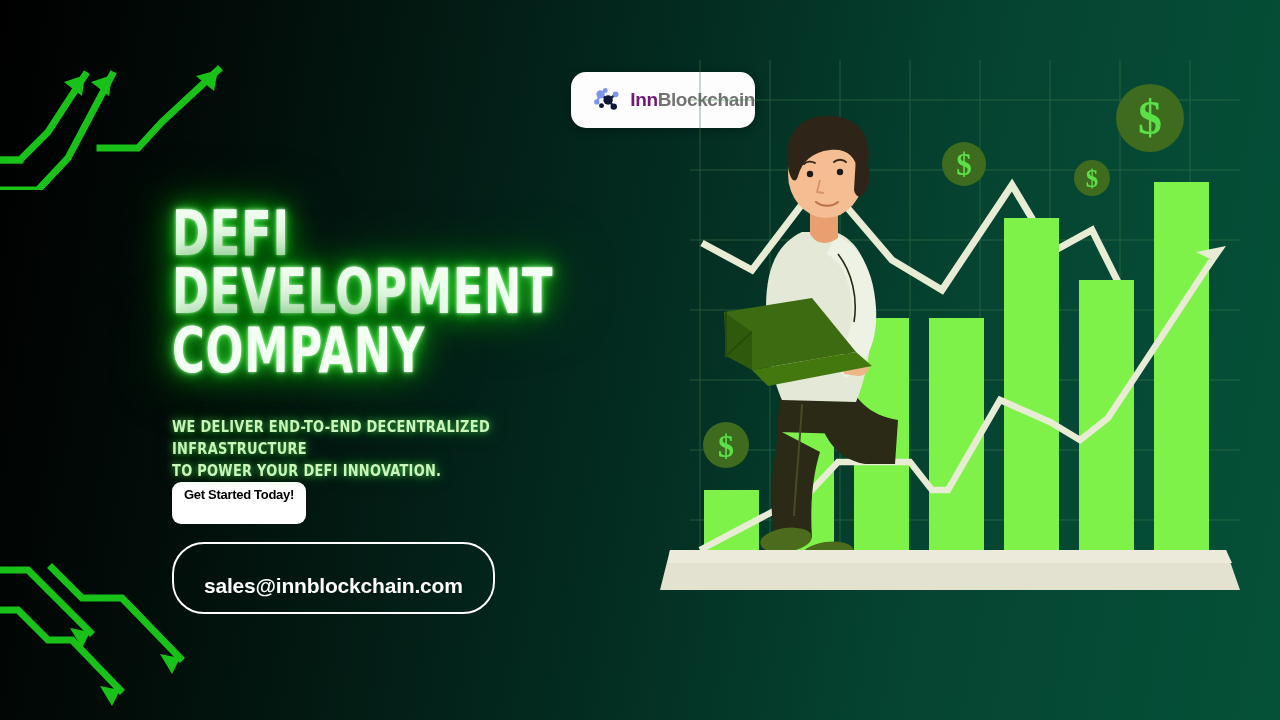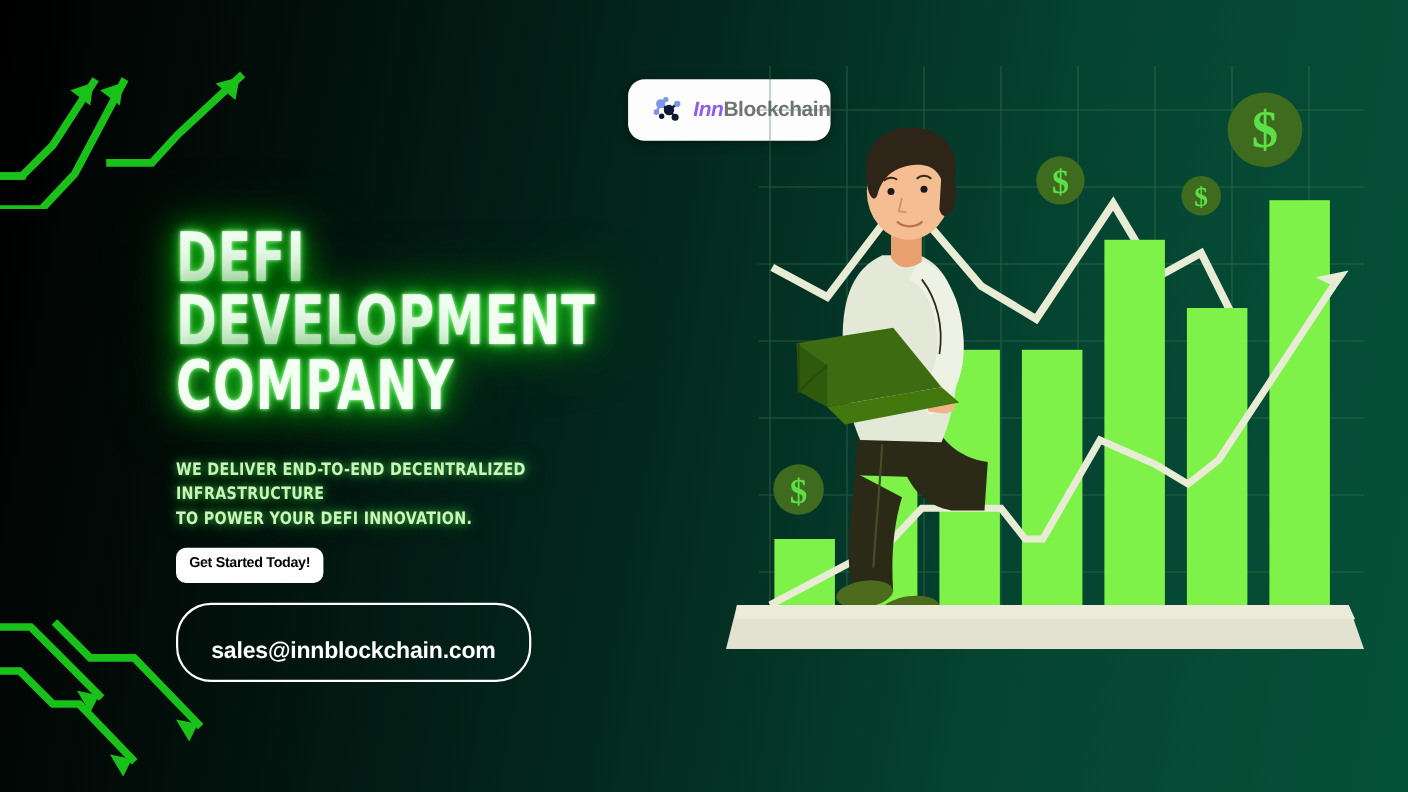--- a/index.html
+++ b/index.html
@@ -13,21 +13,21 @@
     overflow:hidden;
   }
 
   
   .deco{ position:absolute; pointer-events:none; }
   .deco-tl{ left:-10px; top:30px; width:270px; height:160px; }
   .deco-bl{ left:-10px; top:540px; width:230px; height:180px; }
 
   
   .text-col{
-    position:absolute; left:160px; top:205px; width:420px;
+    position:absolute; left:172px; top:205px; width:420px;
   }
   .headline{
     font-family:"DejaVu Sans Condensed","Liberation Sans", sans-serif;
     font-weight:700;
     font-size:62px;
     line-height:0.94;
     letter-spacing:1px;
     color:#f2fff2;
     text-transform:uppercase;
     transform:scaleX(0.80);
@@ -49,27 +49,26 @@
     letter-spacing:0.3px;
     color:#caf7b9;
     text-transform:uppercase;
     transform:scaleX(0.93);
     transform-origin:left top;
     white-space:pre-line;
     text-shadow:0 0 8px rgba(90,230,90,.75), 0 0 18px rgba(40,180,60,.5);
   }
   .cta-pill{
     display:inline-block;
-    margin-top:16px;
     background:#ffffff;
     color:#000000;
     font-weight:700;
     font-size:13px;
     letter-spacing:-0.3px;
-    padding:5px 12px 12px;
+    padding:5px 12px 22px;
     border-radius:9px;
   }
   .email-pill{
     display:inline-block;
     margin-top:18px;
     border:2.5px solid #ffffff;
     border-radius:32px;
     color:#ffffff;
     font-weight:700;
     font-size:21px;
@@ -82,21 +81,21 @@
   .logo-badge{
     position:absolute; left:571px; top:72px;
     width:184px; height:56px;
     background:#fdfdfd;
     border-radius:15px;
     display:flex; align-items:center; gap:9px;
     padding-left:22px;
     box-shadow:0 2px 10px rgba(0,0,0,.35);
   }
   .logo-text{ font-size:19px; font-weight:700; letter-spacing:-0.4px; }
-  .logo-text .a{ color:#8b5cf6;font-style:italic; }
+  .logo-text .a{ color:#701a75; }
   .logo-text .b{ color:#737373; }
 
   
   .art{ position:absolute; left:660px; top:60px; width:580px; height:530px; }
 </style>
 </head>
 <body>
 
 <div class="banner">
 

